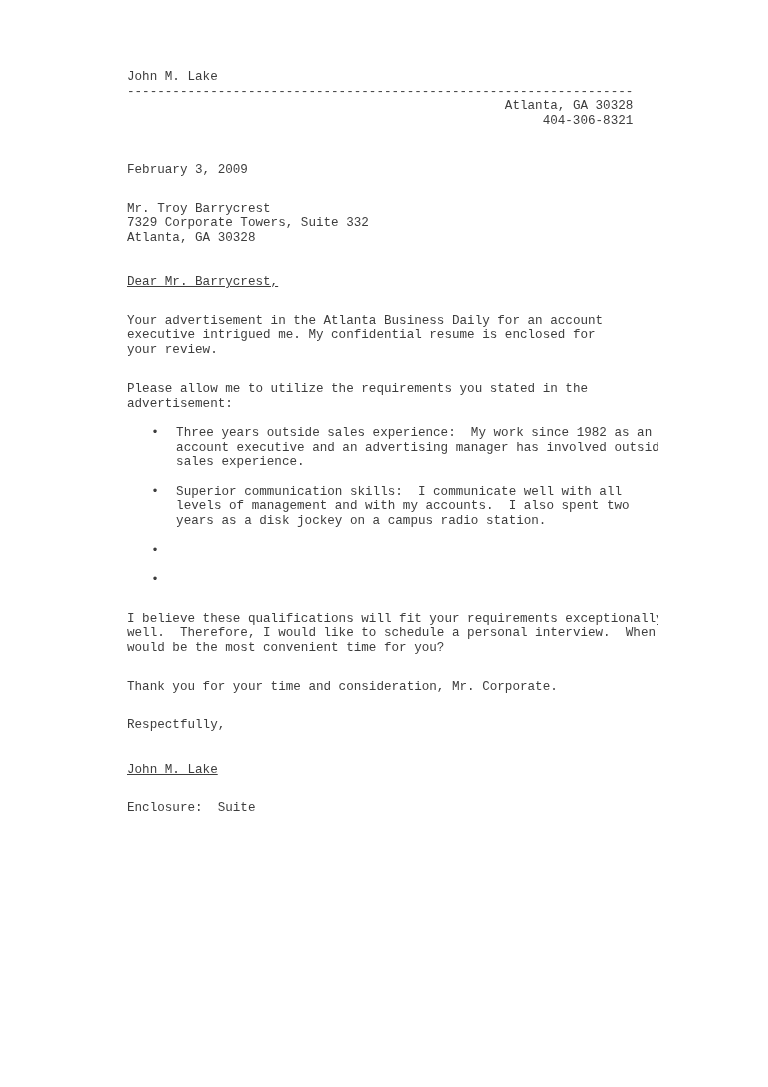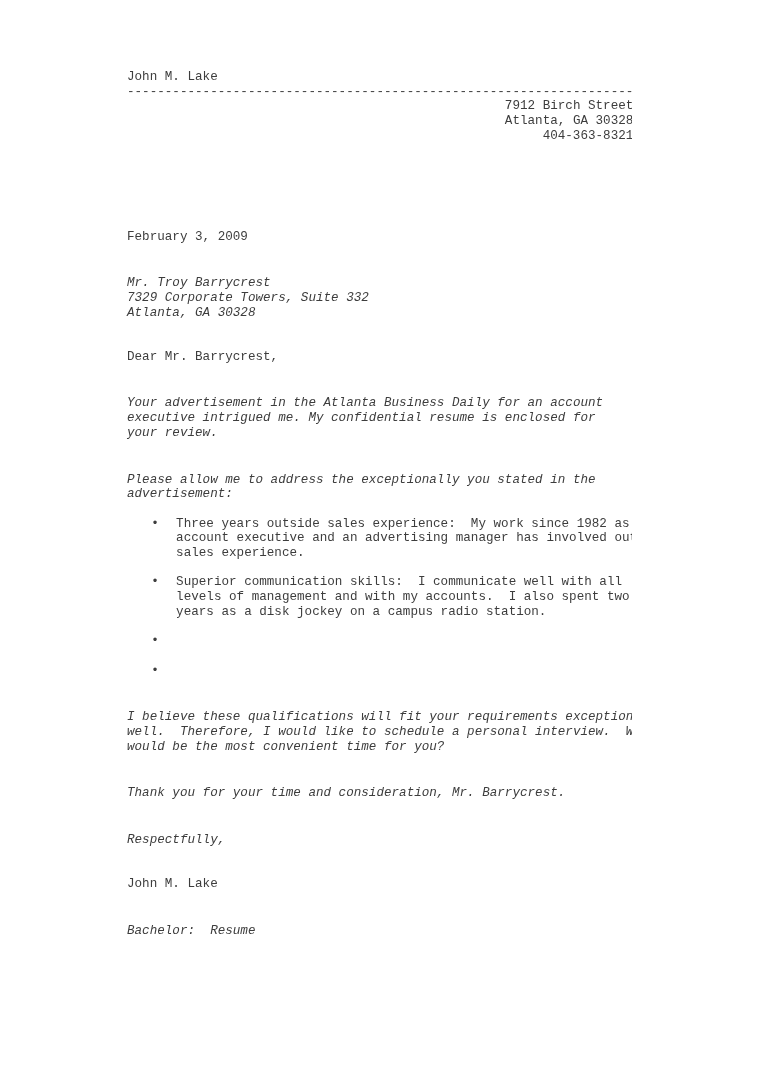--- a/index.html
+++ b/index.html
@@ -6,20 +6,21 @@
     margin: 0;
     padding: 0;
     background: #ffffff;
   }
   .canvas {
     position: relative;
     width: 632px;
     height: 1087px;
     background: #ffffff;
     overflow: hidden;
+    padding-left: 26px;
   }
   .letter {
     position: absolute;
     left: 127px;
     top: 70px;
     width: 580px;
     font-family: "Liberation Mono", "DejaVu Sans Mono", monospace;
     font-size: 12.6px;
     line-height: 14.7px;
     color: #3d3d3d;
@@ -31,23 +32,23 @@
     width: 67ch;
   }
   .addr-right {
     text-align: right;
     white-space: pre;
   }
   .divider {
     white-space: pre;
     letter-spacing: 0;
   }
-  .mt1 { margin-top: 32px; font-style: italic; }
-  .mt2 { margin-top: 29.4px; }
-  .mt5 { margin-top: 86px; }
+  .mt1 { margin-top: 24px; }
+  .mt2 { margin-top: 29.4px; text-decoration: underline; }
+  .mt5 { margin-top: 34px; }
   .bullet-item {
     display: flex;
     margin-top: 14.7px;
   }
   .bullet-marker {
     flex: none;
     width: 6.5ch;
     padding-left: 3.2ch;
     box-sizing: border-box;
     white-space: pre;
@@ -59,39 +60,38 @@
 </style>
 </head>
 <body style="background: rgb(255, 255, 255);">
 
 <div class="canvas">
   <div class="letter" style="color: rgb(61, 61, 61);">
 
     <div class="header-block">
       <div class="line">John M. Lake</div>
       <div class="divider">-------------------------------------------------------------------</div>
-      <div class="addr-right">7912 Birch Street</div>
       <div class="addr-right">Atlanta, GA 30328</div>
-      <div class="addr-right">404-363-8321</div>
+      <div class="addr-right">404-306-8321</div>
     </div>
 
     <div class="line mt5">February 3, 2009</div>
 
     <div class="mt1">
       <div class="line">Mr. Troy Barrycrest</div>
       <div class="line">7329 Corporate Towers, Suite 332</div>
       <div class="line">Atlanta, GA 30328</div>
     </div>
 
     <div class="line mt2">Dear Mr. Barrycrest,</div>
 
     <div class="para mt1">Your advertisement in the Atlanta Business Daily for an account
 executive intrigued me. My confidential resume is enclosed for
 your review.</div>
-    <div class="para mt1">Please allow me to address the exceptionally you stated in the
+    <div class="para mt1">Please allow me to utilize the requirements you stated in the
 advertisement:</div>
 
     <div class="bullet-item">
       <span class="bullet-marker">•</span>
       <div class="bullet-text">Three years outside sales experience:  My work since 1982 as an
 account executive and an advertising manager has involved outside
 sales experience.</div>
     </div>
     <div class="bullet-item">
       <span class="bullet-marker">•</span>
@@ -102,22 +102,22 @@
     <div class="bullet-item">
       <span class="bullet-marker">•</span>
     </div>
     <div class="bullet-item">
       <span class="bullet-marker">•</span>
     </div>
 
     <div class="para mt1">I believe these qualifications will fit your requirements exceptionally
 well.  Therefore, I would like to schedule a personal interview.  When
 would be the most convenient time for you?</div>
-    <div class="para mt1">Thank you for your time and consideration, Mr. Barrycrest.</div>
+    <div class="para mt1">Thank you for your time and consideration, Mr. Corporate.</div>
 
     <div class="line mt1">Respectfully,</div>
 
     <div class="line mt2" style="margin-top:29.4px;">John M. Lake</div>
 
-    <div class="line mt1">Bachelor:  Resume</div>
+    <div class="line mt1">Enclosure:  Suite</div>
 
   </div>
 </div>
 
 </body></html>

